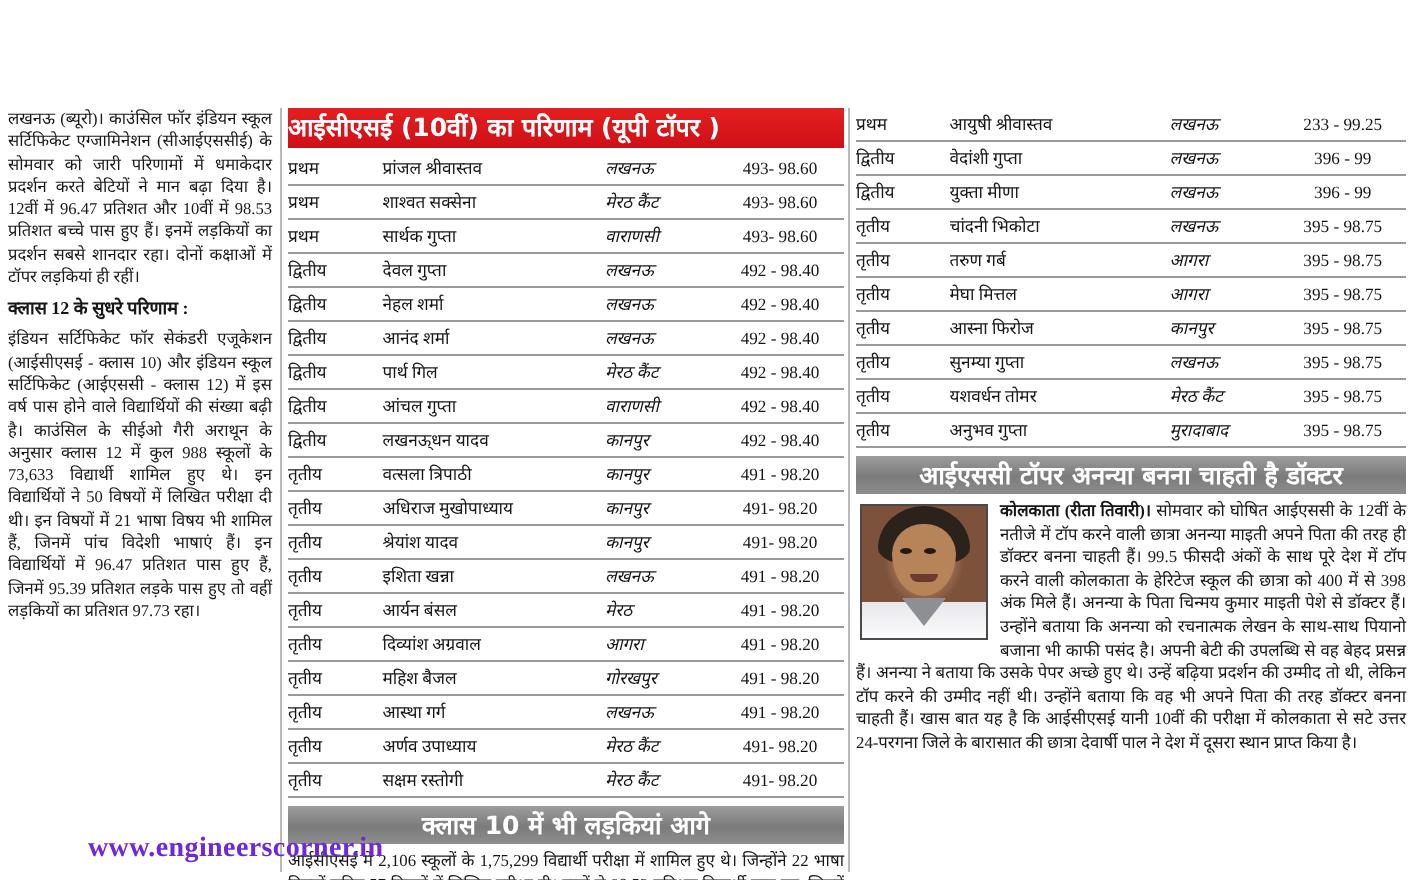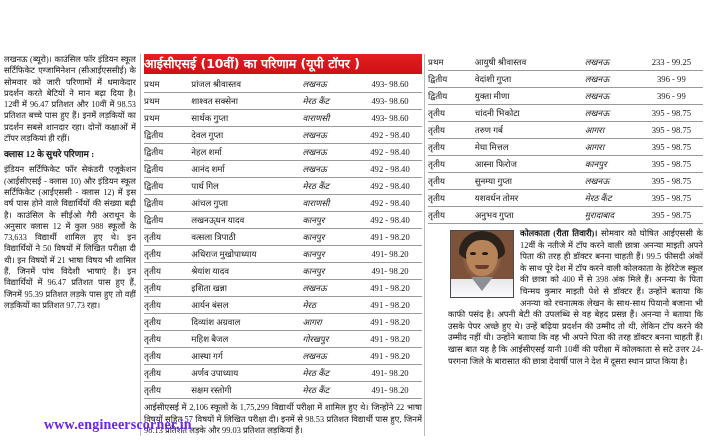--- a/index.html
+++ b/index.html
@@ -115,21 +115,20 @@
   }
 
   
   .article{margin-top:4px;}
   .article .body{
     font-size:8.4px;
     line-height:11.6px;
     text-align:justify;
     color:#171717;
     margin-top:3px;
-    margin-left:20px;
   }
   .article .body b{font-weight:bold;}
   .photo{
     float:left;
     width:62px;height:66px;
     margin:2px 6px 2px 2px;
     border:1px solid #4a4a4a;
     background:
       radial-gradient(ellipse 20px 24px at 50% 40%, #c89a74 0%, #a9795a 58%, #7d523a 100%),
       linear-gradient(180deg,#6f6f72 0%,#8d8d92 40%,#d8d8dc 78%,#efeff2 100%);
@@ -304,20 +303,21 @@
           </tr>
         <tr>
             <td class="c-rank">तृतीय</td>
             <td class="c-name">सक्षम रस्तोगी</td>
             <td class="c-city">मेरठ कैंट</td>
             <td class="c-marks">491- 98.20</td>
           </tr>
       </tbody>
     </table>
 
+    <div class="bar-gray" style="margin-top:4px;">क्लास 10 में भी लड़कियां आगे</div>
     <div class="blurb">आईसीएसई में 2,106 स्कूलों के 1,75,299 विद्यार्थी परीक्षा में शामिल हुए थे। जिन्होंने 22 भाषा विषयों सहित 57 विषयों में लिखित परीक्षा दी। इनमें से 98.53 प्रतिशत विद्यार्थी पास हुए, जिनमें 98.13 प्रतिशत लड़के और 99.03 प्रतिशत लड़कियां हैं।</div>
   </div>
 
   <div class="col-right">
     <table class="res">
       <tbody>
         <tr>
             <td class="c-rank">प्रथम</td>
             <td class="c-name">आयुषी श्रीवास्तव</td>
             <td class="c-city">लखनऊ</td>
@@ -374,20 +374,21 @@
         <tr>
             <td class="c-rank">तृतीय</td>
             <td class="c-name">अनुभव गुप्ता</td>
             <td class="c-city">मुरादाबाद</td>
             <td class="c-marks">395 - 98.75</td>
           </tr>
       </tbody>
     </table>
 
     <div class="article clearfix">
+      <div class="bar-gray">आईएससी टॉपर अनन्या बनना चाहती है डॉक्टर</div>
       <div class="body">
         <div class="photo">
           <div class="hair"></div>
           <div class="face"></div>
           <div class="eyeL"></div>
           <div class="eyeR"></div>
           <div class="mouth"></div>
           <div class="collar"></div>
           <div class="collarV"></div>
         </div>

